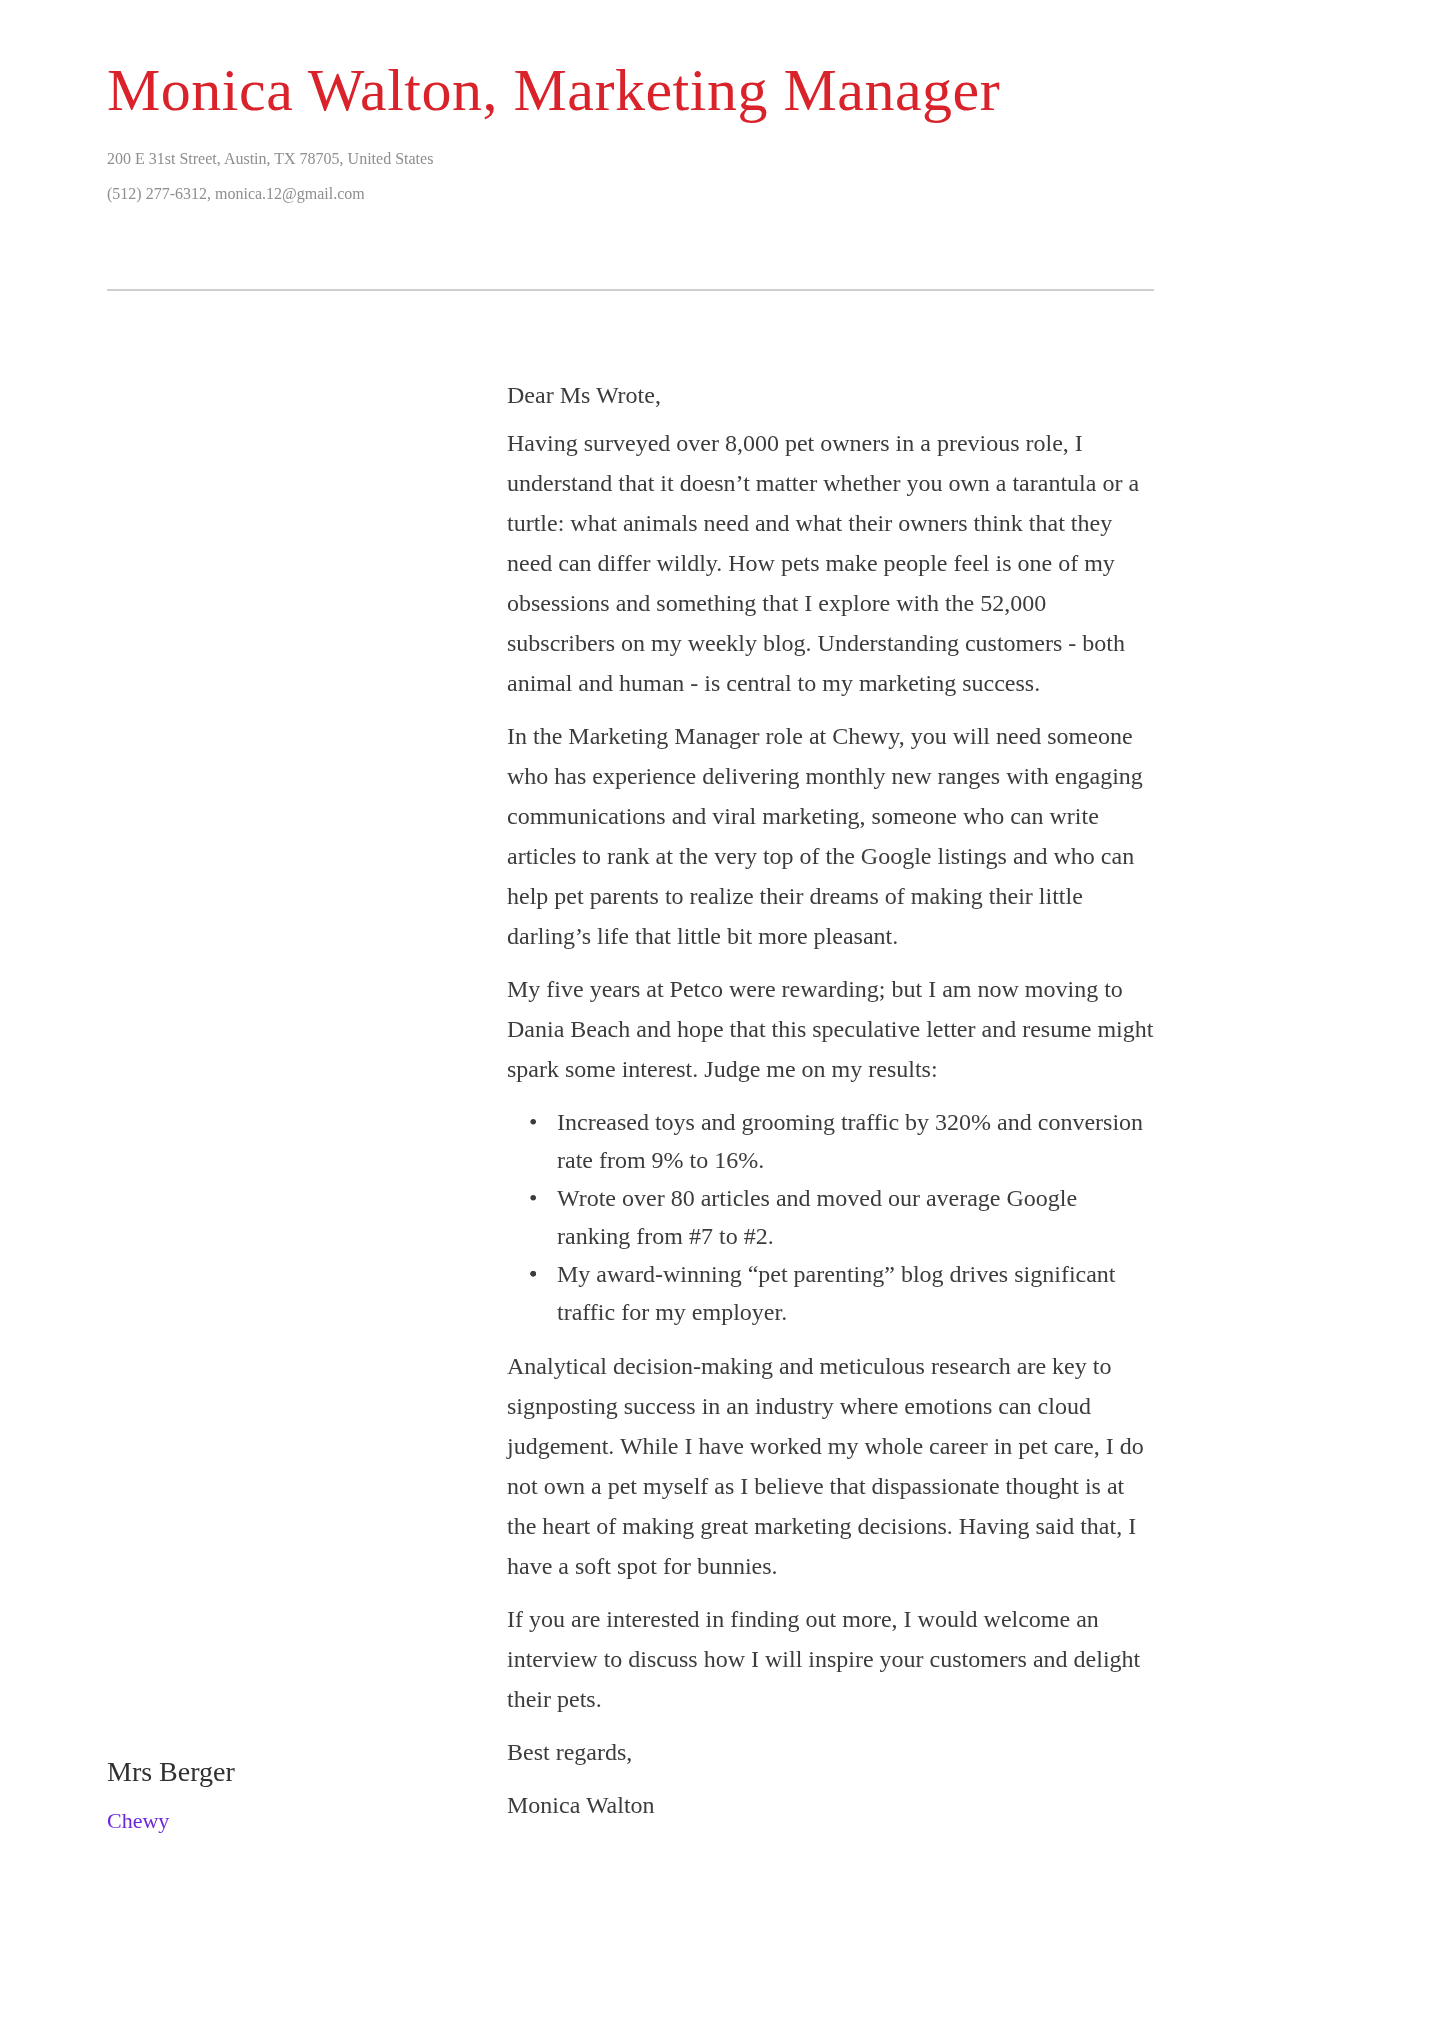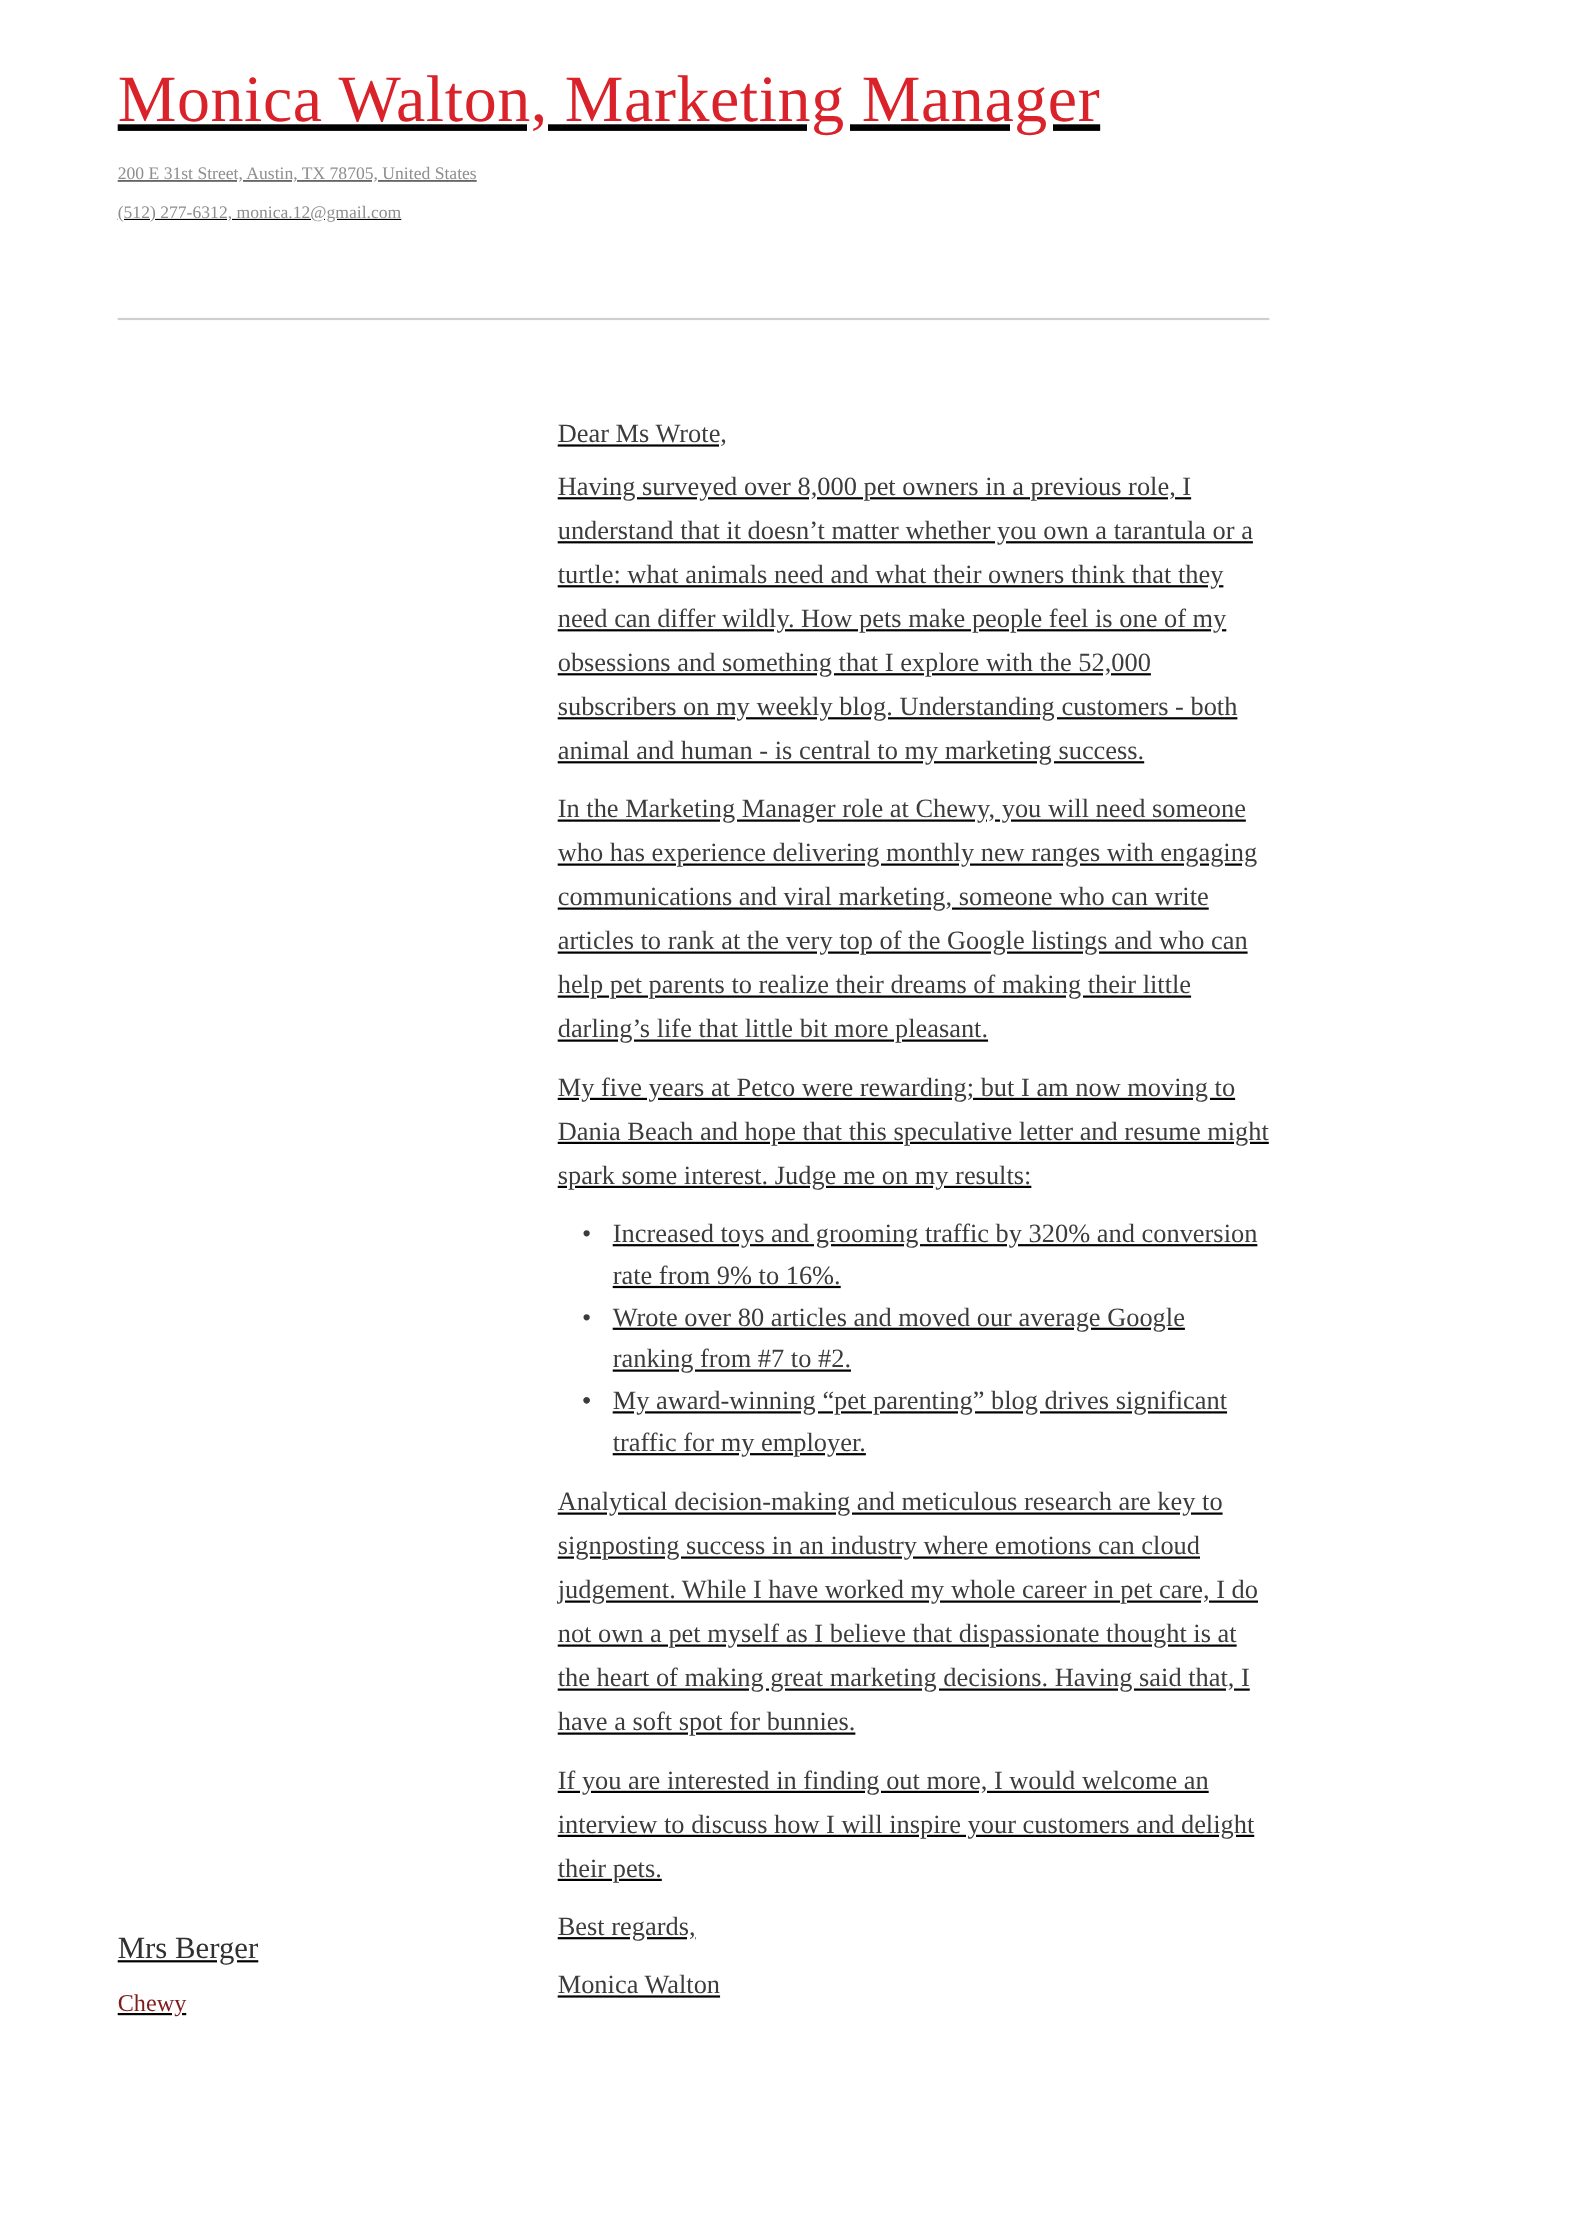--- a/index.html
+++ b/index.html
@@ -3,21 +3,20 @@
 <meta charset="utf-8">
 <style>
   * { box-sizing: border-box; }
   html, body { margin: 0; padding: 0; background: #ffffff; }
   .page {
     width: 1264px;
     height: 2036px;
     background: #ffffff;
     font-family: "Liberation Serif", serif;
     overflow: hidden;
-    text-decoration: underline;
   }
   .inner {
     padding: 56px 110px 0 107px;
   }
   .doc-title {
     margin: 0 0 16px 0;
     font-size: 60px;
     line-height: 69px;
     font-weight: normal;
     color: #d9222a;
@@ -44,21 +43,21 @@
     flex: 0 0 400px;
   }
   .recipient-name {
     font-size: 28px;
     line-height: 40px;
     color: #303030;
   }
   .recipient-company {
     font-size: 22px;
     line-height: 34px;
-    color: #7f1d1d;
+    color: #6d28d9;
     margin-top: 12px;
   }
   .body-col {
     flex: 1 1 auto;
     font-size: 24px;
     line-height: 40px;
     color: #3c3c3c;
   }
   .body-col p { margin: 0 0 13px 0; }
   .body-col p.salutation { margin: 0 0 8px 0; }

